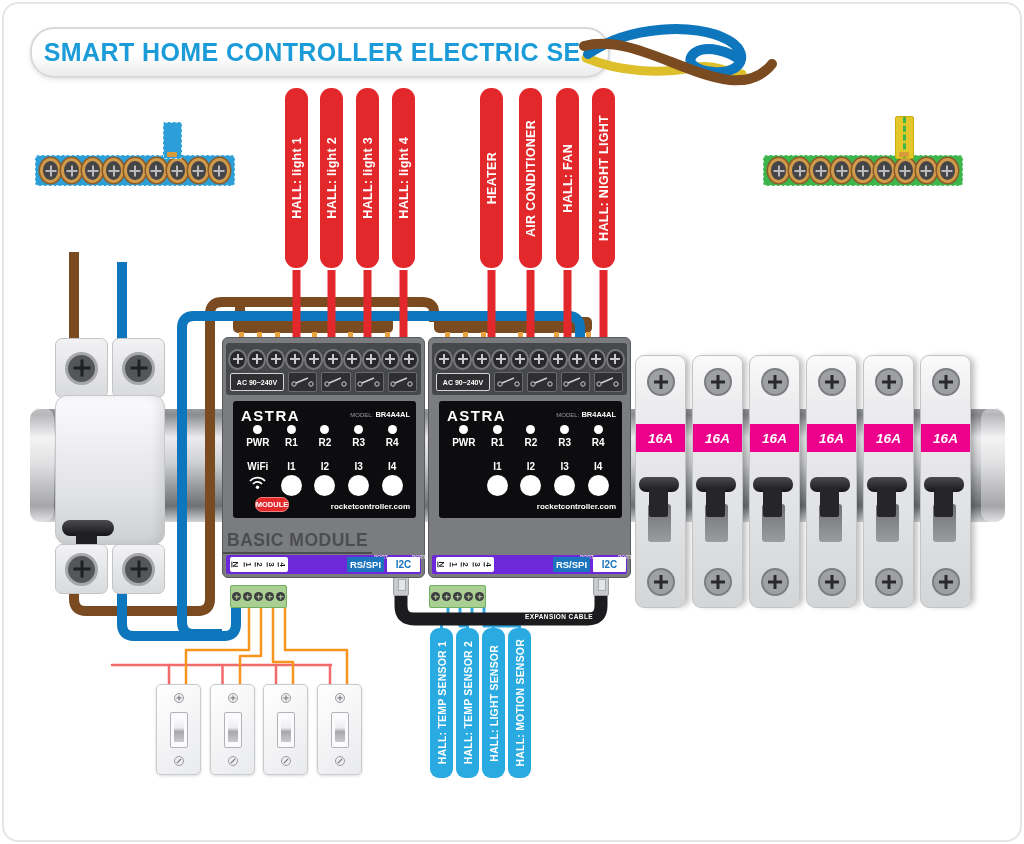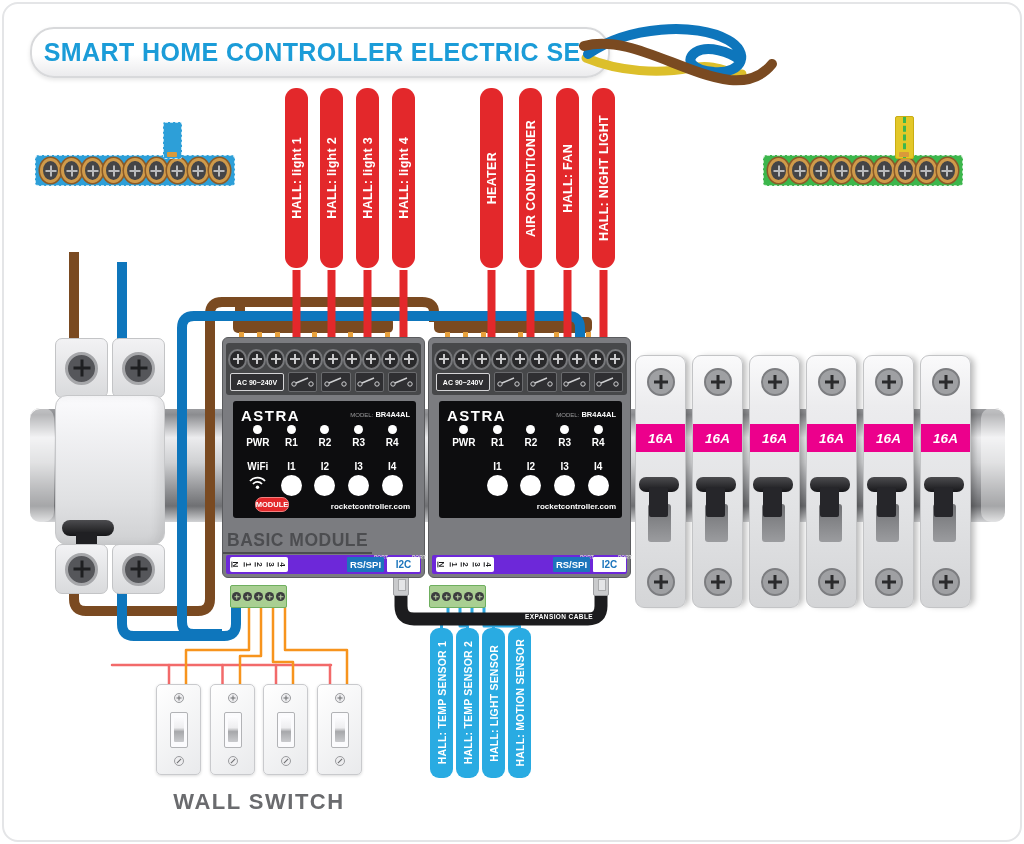--- a/index.html
+++ b/index.html
@@ -615,21 +615,20 @@
     <div class="tout"></div>
       <div class="tin"></div>
     <div class="screw screw-ws slash sb"></div>
   </div>
   <div class="wsw" style="left:317px">
     <div class="screw screw-ws plus st"></div>
     <div class="tout"></div>
       <div class="tin"></div>
     <div class="screw screw-ws slash sb"></div>
   </div>
-  <div id="wslabel">WALL SWITCH</div>
 
   <div class="vpill cyan" style="left:430px">
       <span>HALL: TEMP SENSOR 1</span>
     </div>
   <div class="vpill cyan" style="left:456px">
       <span>HALL: TEMP SENSOR 2</span>
     </div>
   <div class="vpill cyan" style="left:482px">
       <span>HALL: LIGHT SENSOR</span>
     </div>

